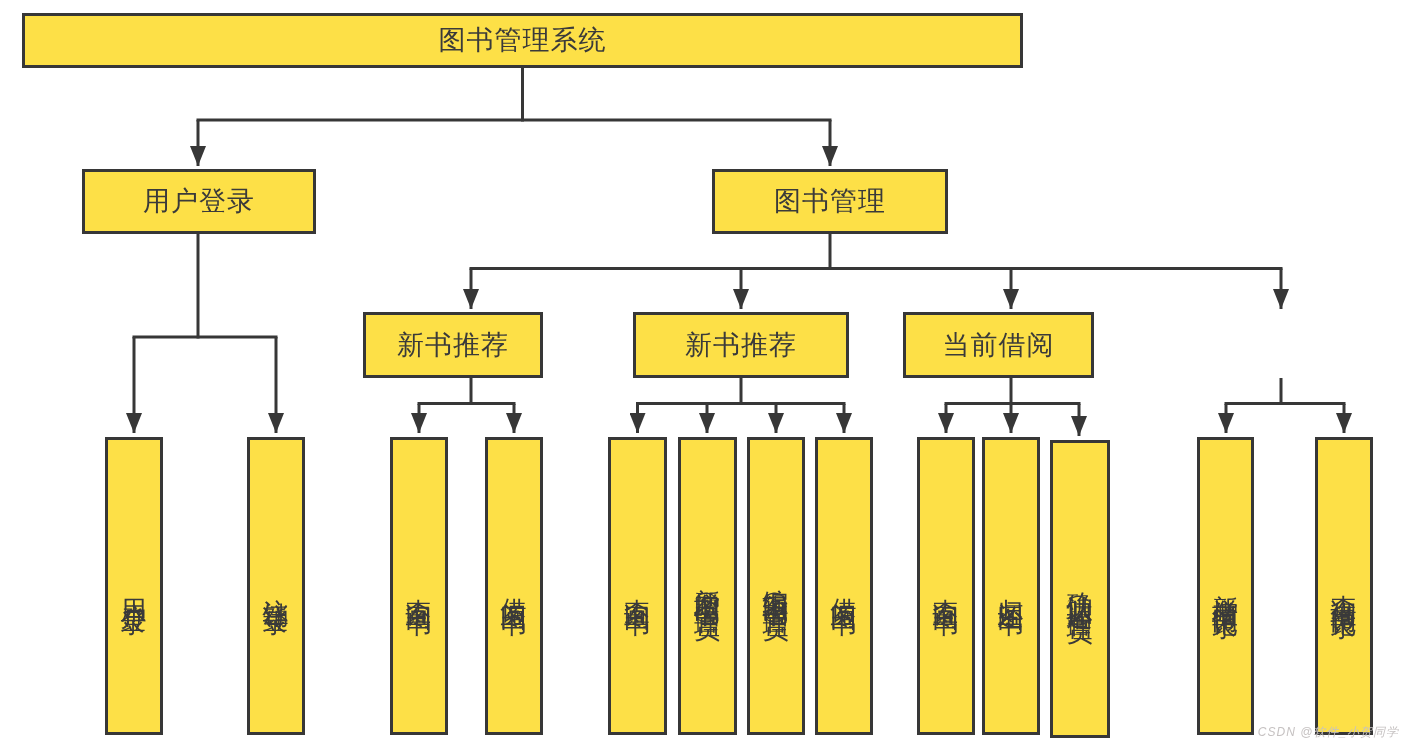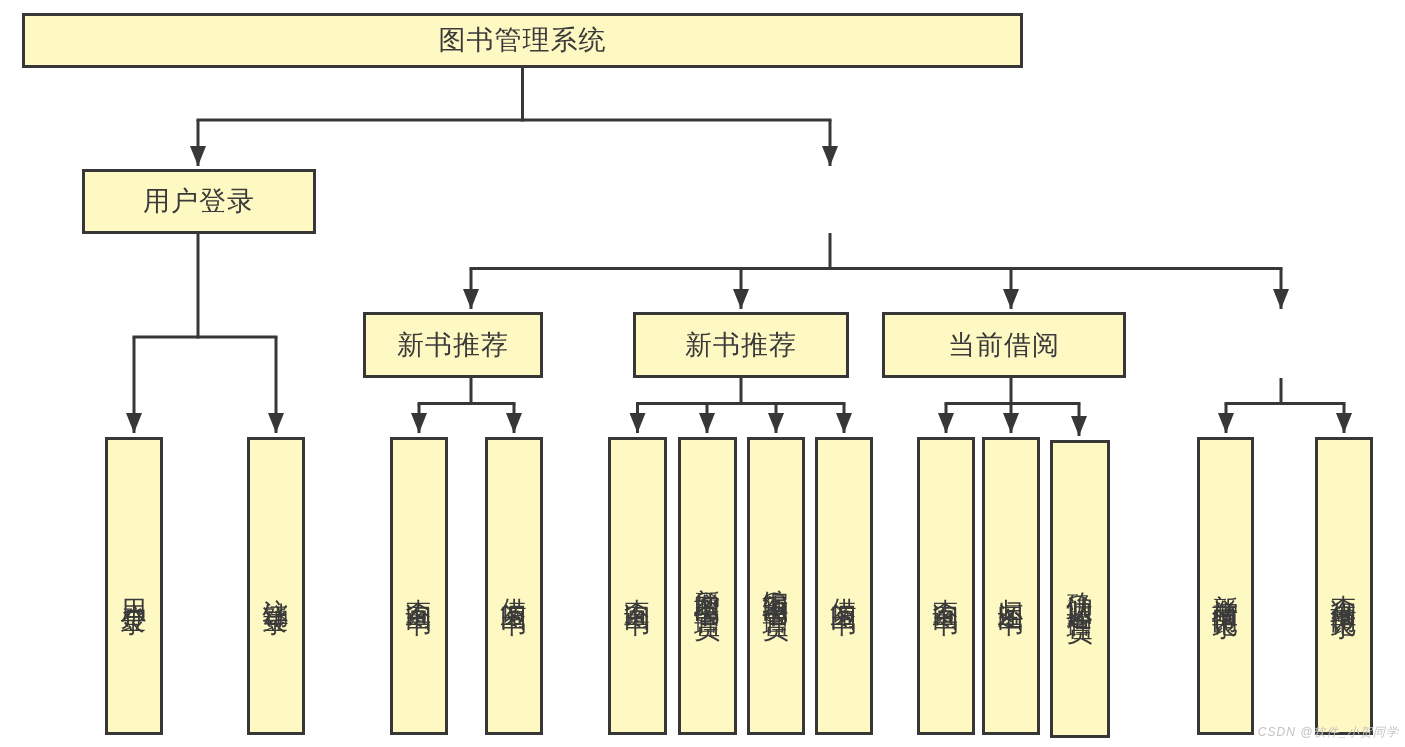--- a/index.html
+++ b/index.html
@@ -29,21 +29,21 @@
     stroke:var(--line);
     stroke-width:3;
   }
   .wires marker path{
     fill:var(--line);
     stroke:none;
   }
   .node{
     position:absolute;
     border:3px solid var(--line);
-    background:#fef9c3;
+    background:#fde047;
     display:flex;
     align-items:center;
     justify-content:center;
     color:var(--text);
     font-size:27px;
     letter-spacing:1px;
     line-height:1;
   }
   .node.v{
     writing-mode:vertical-rl;
@@ -112,24 +112,25 @@
 
     <path d="M1281,378 V405"></path>
     <path d="M1224.5,403.5 H1345.5"></path>
     <path d="M1226,404 V433" marker-end="url(#arw)"></path>
     <path d="M1344,404 V433" marker-end="url(#arw)"></path>
   </svg>
 
   <div class="node h" style="left:22px;top:13px;width:1001px;height:55px">图书管理系统</div>
 
   <div class="node h" style="left:82px;top:169px;width:234px;height:65px">用户登录</div>
+  <div class="node h" style="left:712px;top:169px;width:236px;height:65px">图书管理</div>
 
   <div class="node h" style="left:363px;top:312px;width:180px;height:66px">新书推荐</div>
   <div class="node h" style="left:633px;top:312px;width:216px;height:66px">新书推荐</div>
-  <div class="node h" style="left:882px;top:312px;width:244px;height:66px">当前借阅</div>
+  <div class="node h" style="left:903px;top:312px;width:191px;height:66px">当前借阅</div>
 
   <div class="node v" style="left:105px;top:437px;width:58px;height:298px">用户登录</div>
   <div class="node v" style="left:247px;top:437px;width:58px;height:298px">注销登录</div>
 
   <div class="node v" style="left:390px;top:437px;width:58px;height:298px">查询图书</div>
   <div class="node v" style="left:485px;top:437px;width:58px;height:298px">借阅图书</div>
 
   <div class="node v" style="left:608px;top:437px;width:59px;height:298px">查询图书</div>
   <div class="node v" style="left:678px;top:437px;width:59px;height:298px">新增图书（管理员）</div>
   <div class="node v" style="left:747px;top:437px;width:58px;height:298px">编辑图书（管理员）</div>

